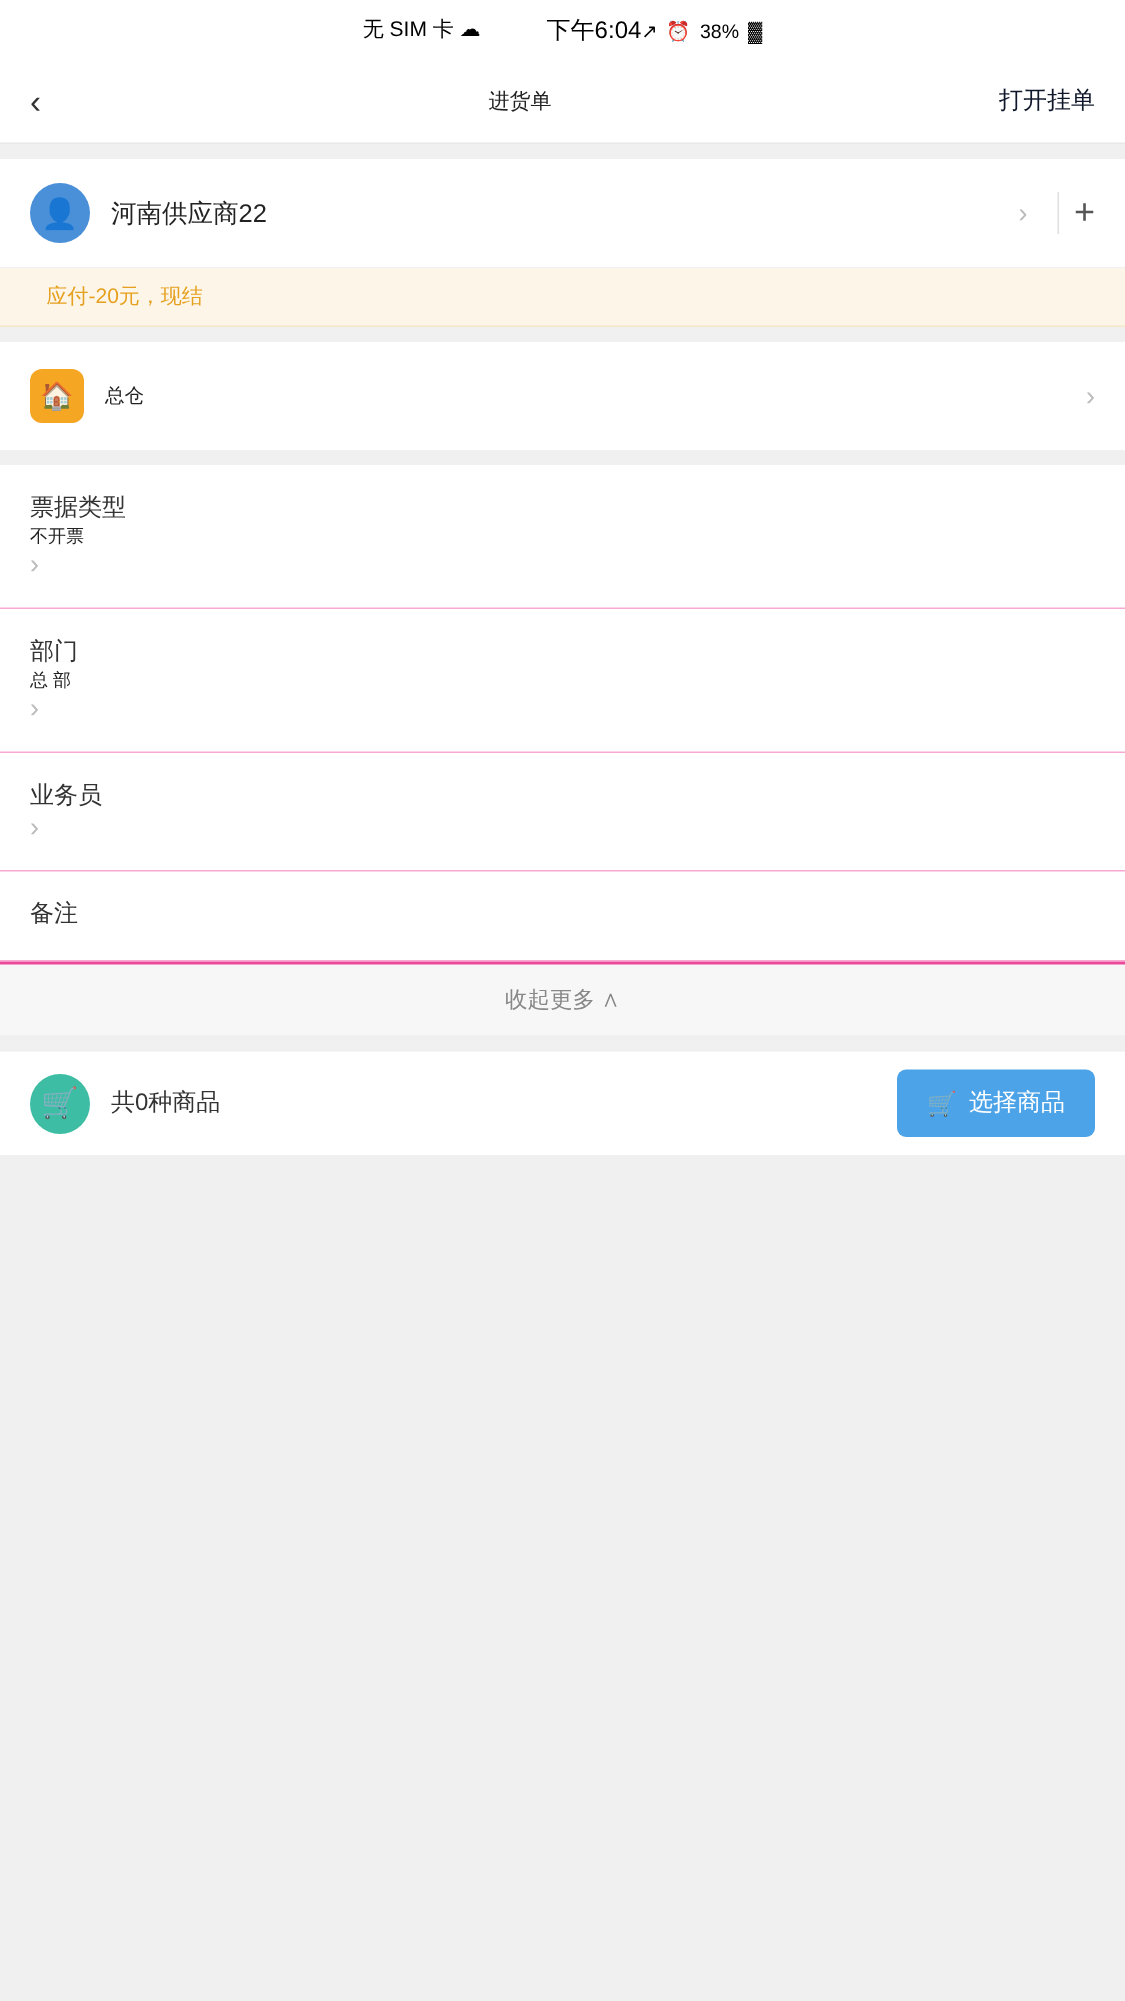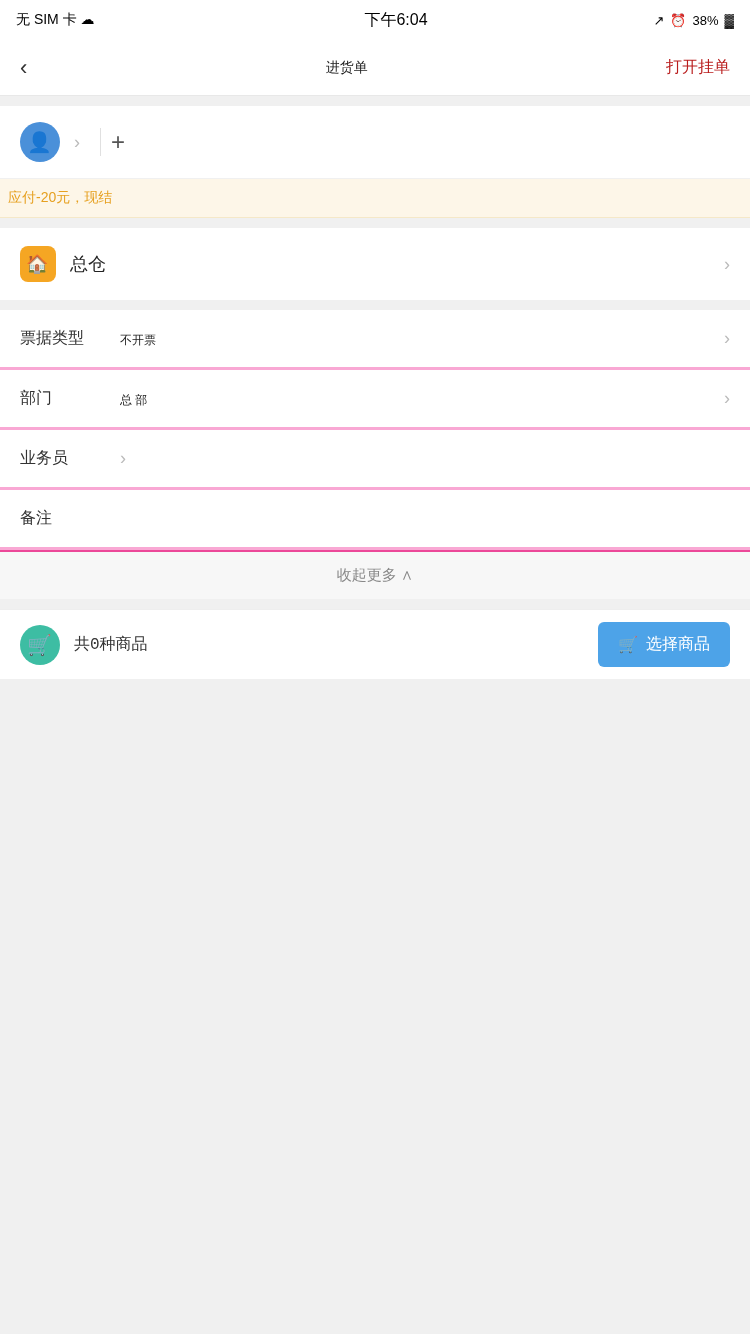--- a/index.html
+++ b/index.html
@@ -11,21 +11,21 @@
       min-height: 1334px;
       overflow-x: hidden;
     }
 
     
     .status-bar {
       background: #fff;
       height: 40px;
       display: flex;
       align-items: center;
-      justify-content: space-between;
+      justify-content: center;
       padding: 16px 16px;
       font-size: 14px;
       color: #000;
     }
     .status-left { display: flex; align-items: center; gap: 8px; }
     .status-center { font-size: 16px; font-weight: 500; margin-left: 44px; }
     .status-right { display: flex; align-items: center; gap: 6px; font-size: 13px; }
 
     
     .nav-bar {
@@ -42,21 +42,21 @@
       color: #333;
       cursor: pointer;
     }
     .nav-title {
       font-size: 14px;
       font-weight: 500;
       color: #222;
     }
     .nav-action {
       font-size: 16px;
-      color: #b91c1c;
+      color: #0f172a;
       cursor: pointer;
     }
 
     
     .section-gap {
       height: 10px;
       background: #f0f0f0;
     }
 
     
@@ -98,21 +98,21 @@
       font-size: 24px;
       color: #555;
       cursor: pointer;
       padding-left: 10px;
       border-left: 1px solid #e0e0e0;
     }
 
     
     .notice-banner {
       background: #fdf6e8;
-      padding: 10px 8px;
+      padding: 10px 31px;
       font-size: 14px;
       color: #e6a020;
       border-bottom: 1px solid #f5e8c8;
     }
 
     
     .small-gap {
       height: 10px;
       background: #f0f0f0;
     }
@@ -137,38 +137,39 @@
       display: flex;
       align-items: center;
       justify-content: center;
       color: #fff;
       font-size: 18px;
       margin-right: 14px;
       flex-shrink: 0;
     }
     .row-label {
       flex: 1;
-      font-size: 18px;
+      font-size: 13px;
       color: #222;
     }
     .row-chevron {
       color: #bbb;
       font-size: 18px;
     }
 
     
     .form-section {
       background: #fff;
     }
     .form-row {
       display: flex;
-      align-items: flex-end;
+      align-items: flex-start;
       padding: 18px 20px;
-      border-bottom: 3px solid #f9a8d4;
+      border-bottom: 1px solid #f9a8d4;
       min-height: 60px;
+      flex-direction: column;
     }
     .form-key {
       font-size: 16px;
       color: #333;
       width: 100px;
       flex-shrink: 0;
     }
     .form-value {
       flex: 1;
       font-size: 12px;
@@ -214,21 +215,20 @@
       align-items: center;
       justify-content: center;
       color: #fff;
       font-size: 20px;
       margin-right: 14px;
     }
     .product-count {
       flex: 1;
       font-size: 16px;
       color: #333;
-      font-family: Liberation Mono, monospace;
     }
     .select-btn {
       background: #4da3e8;
       color: #fff;
       border: none;
       border-radius: 6px;
       padding: 12px 20px;
       font-size: 16px;
       cursor: pointer;
       display: flex;
@@ -263,20 +263,21 @@
   <div class="nav-action">打开挂单</div>
 </div>
 
 <div class="section-gap"></div>
 
 <div class="card">
   <div class="supplier-row">
     <div class="supplier-avatar">
       <span>👤</span>
     </div>
+    <span class="supplier-name">河南供应商22</span>
     <span class="chevron">›</span>
     <span class="add-btn">+</span>
   </div>
   <div class="notice-banner">
     <span>应付-20元，现结</span>
   </div>
 </div>
 
 <div class="small-gap"></div>
 

